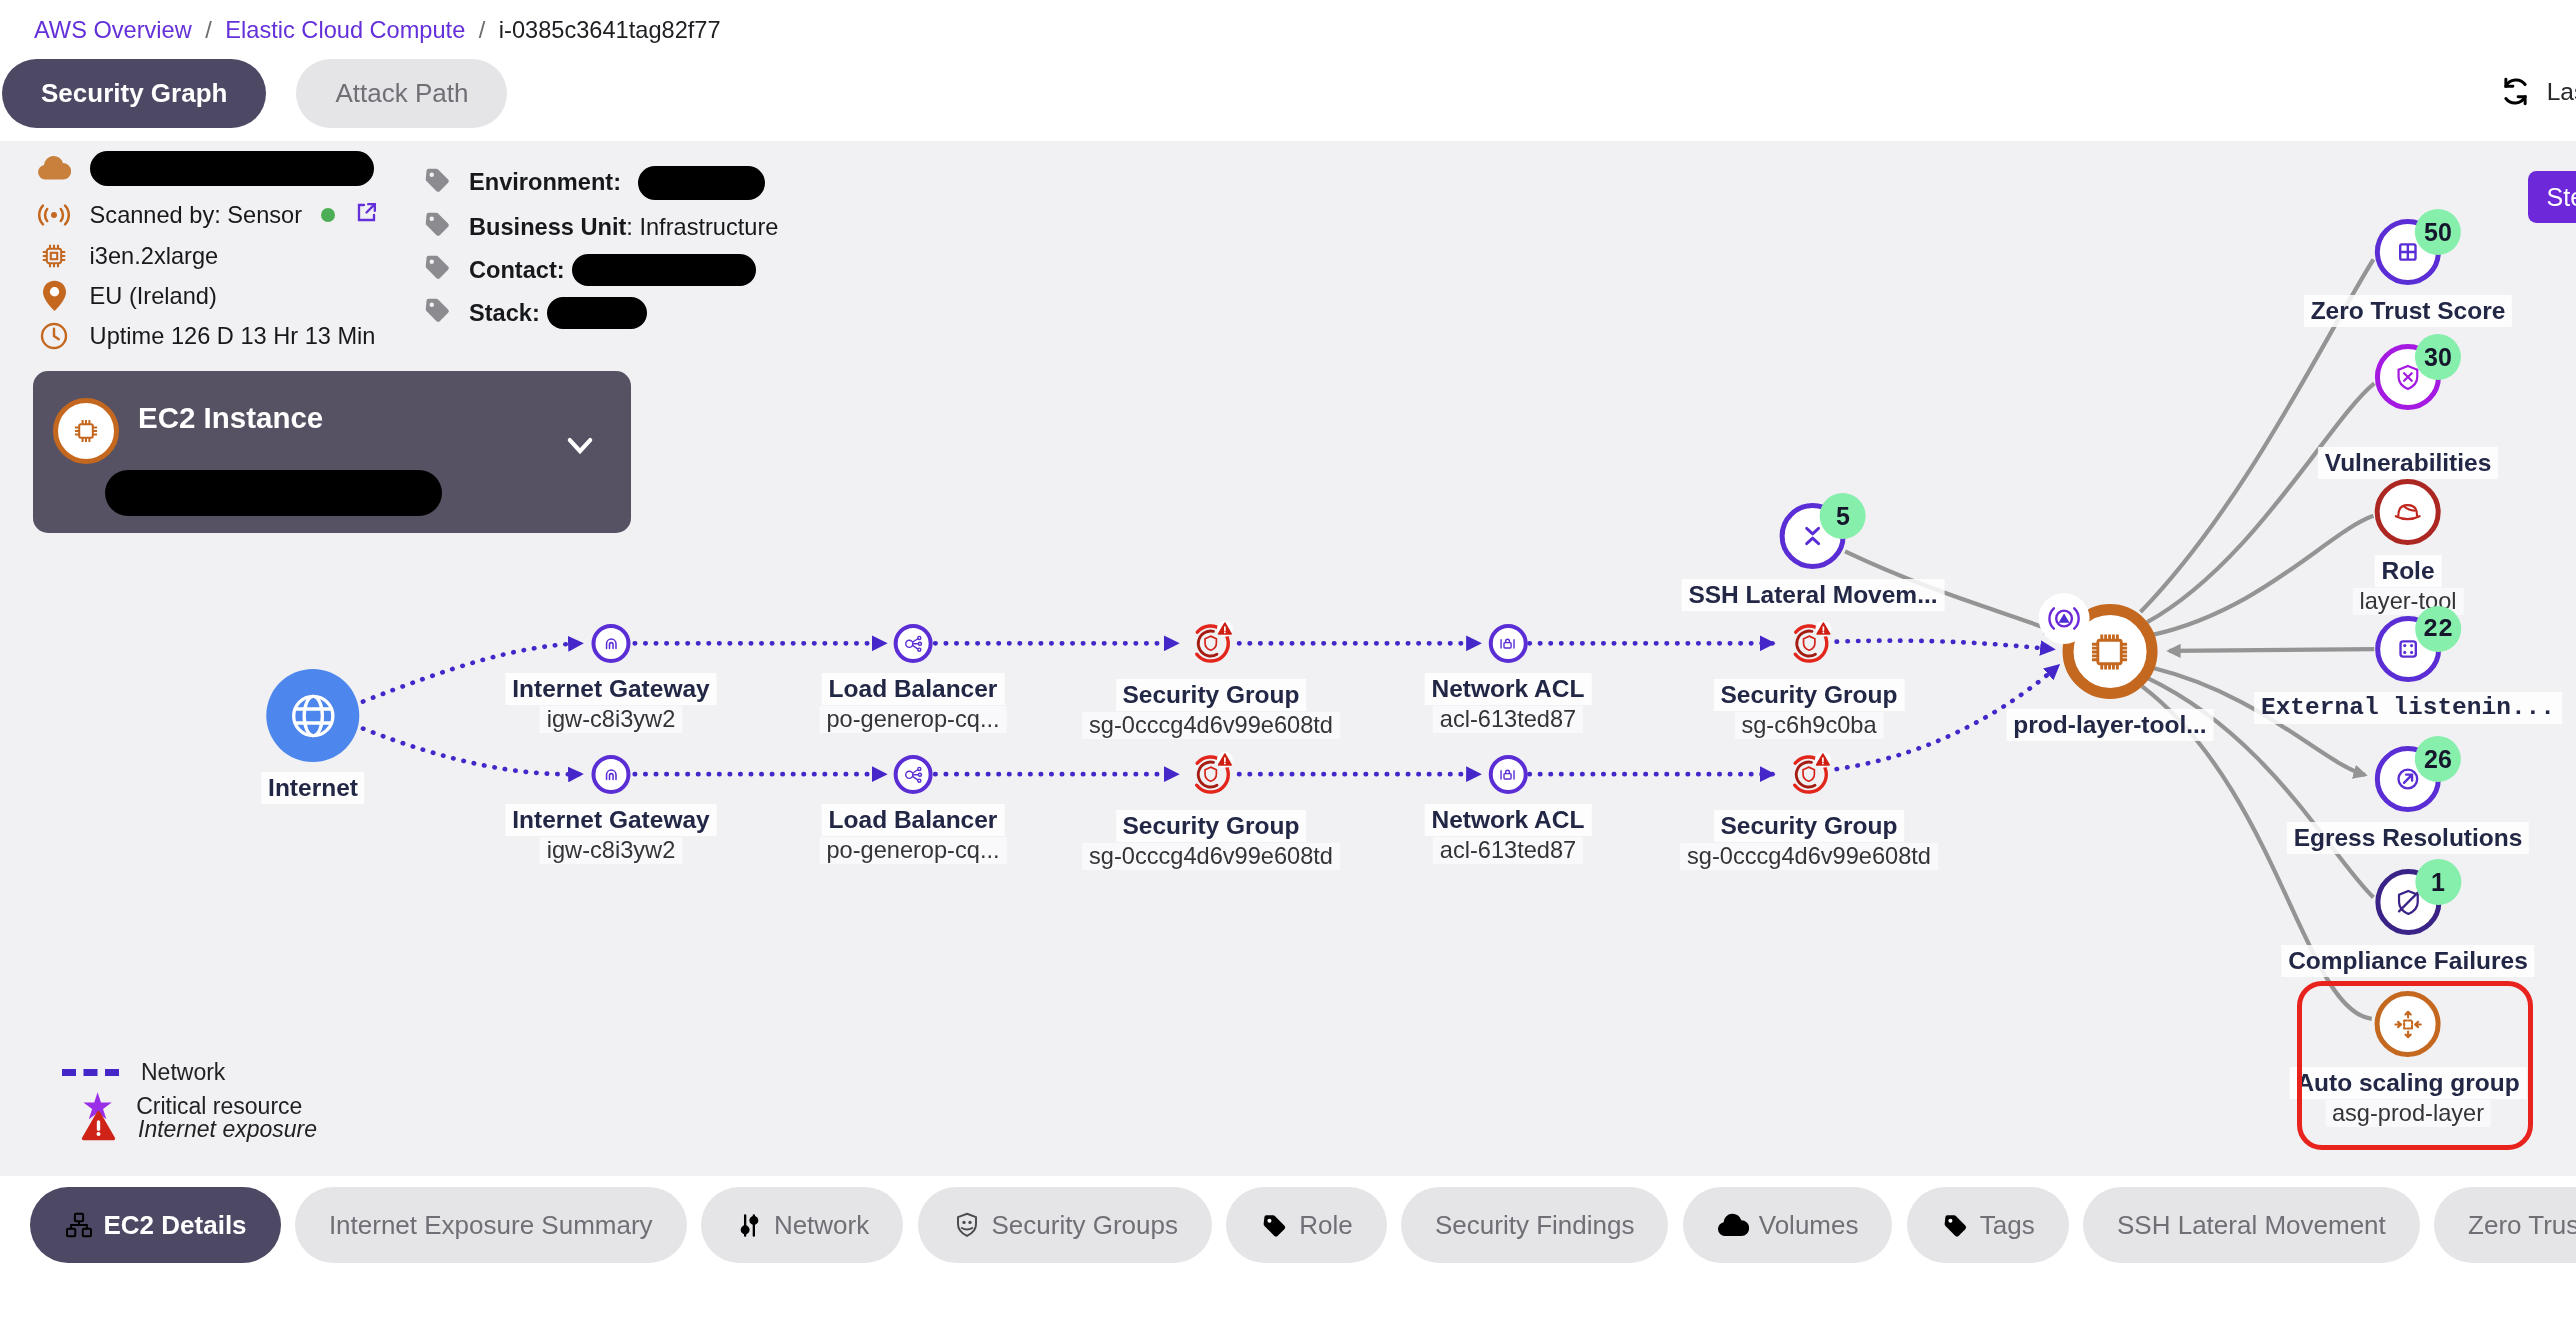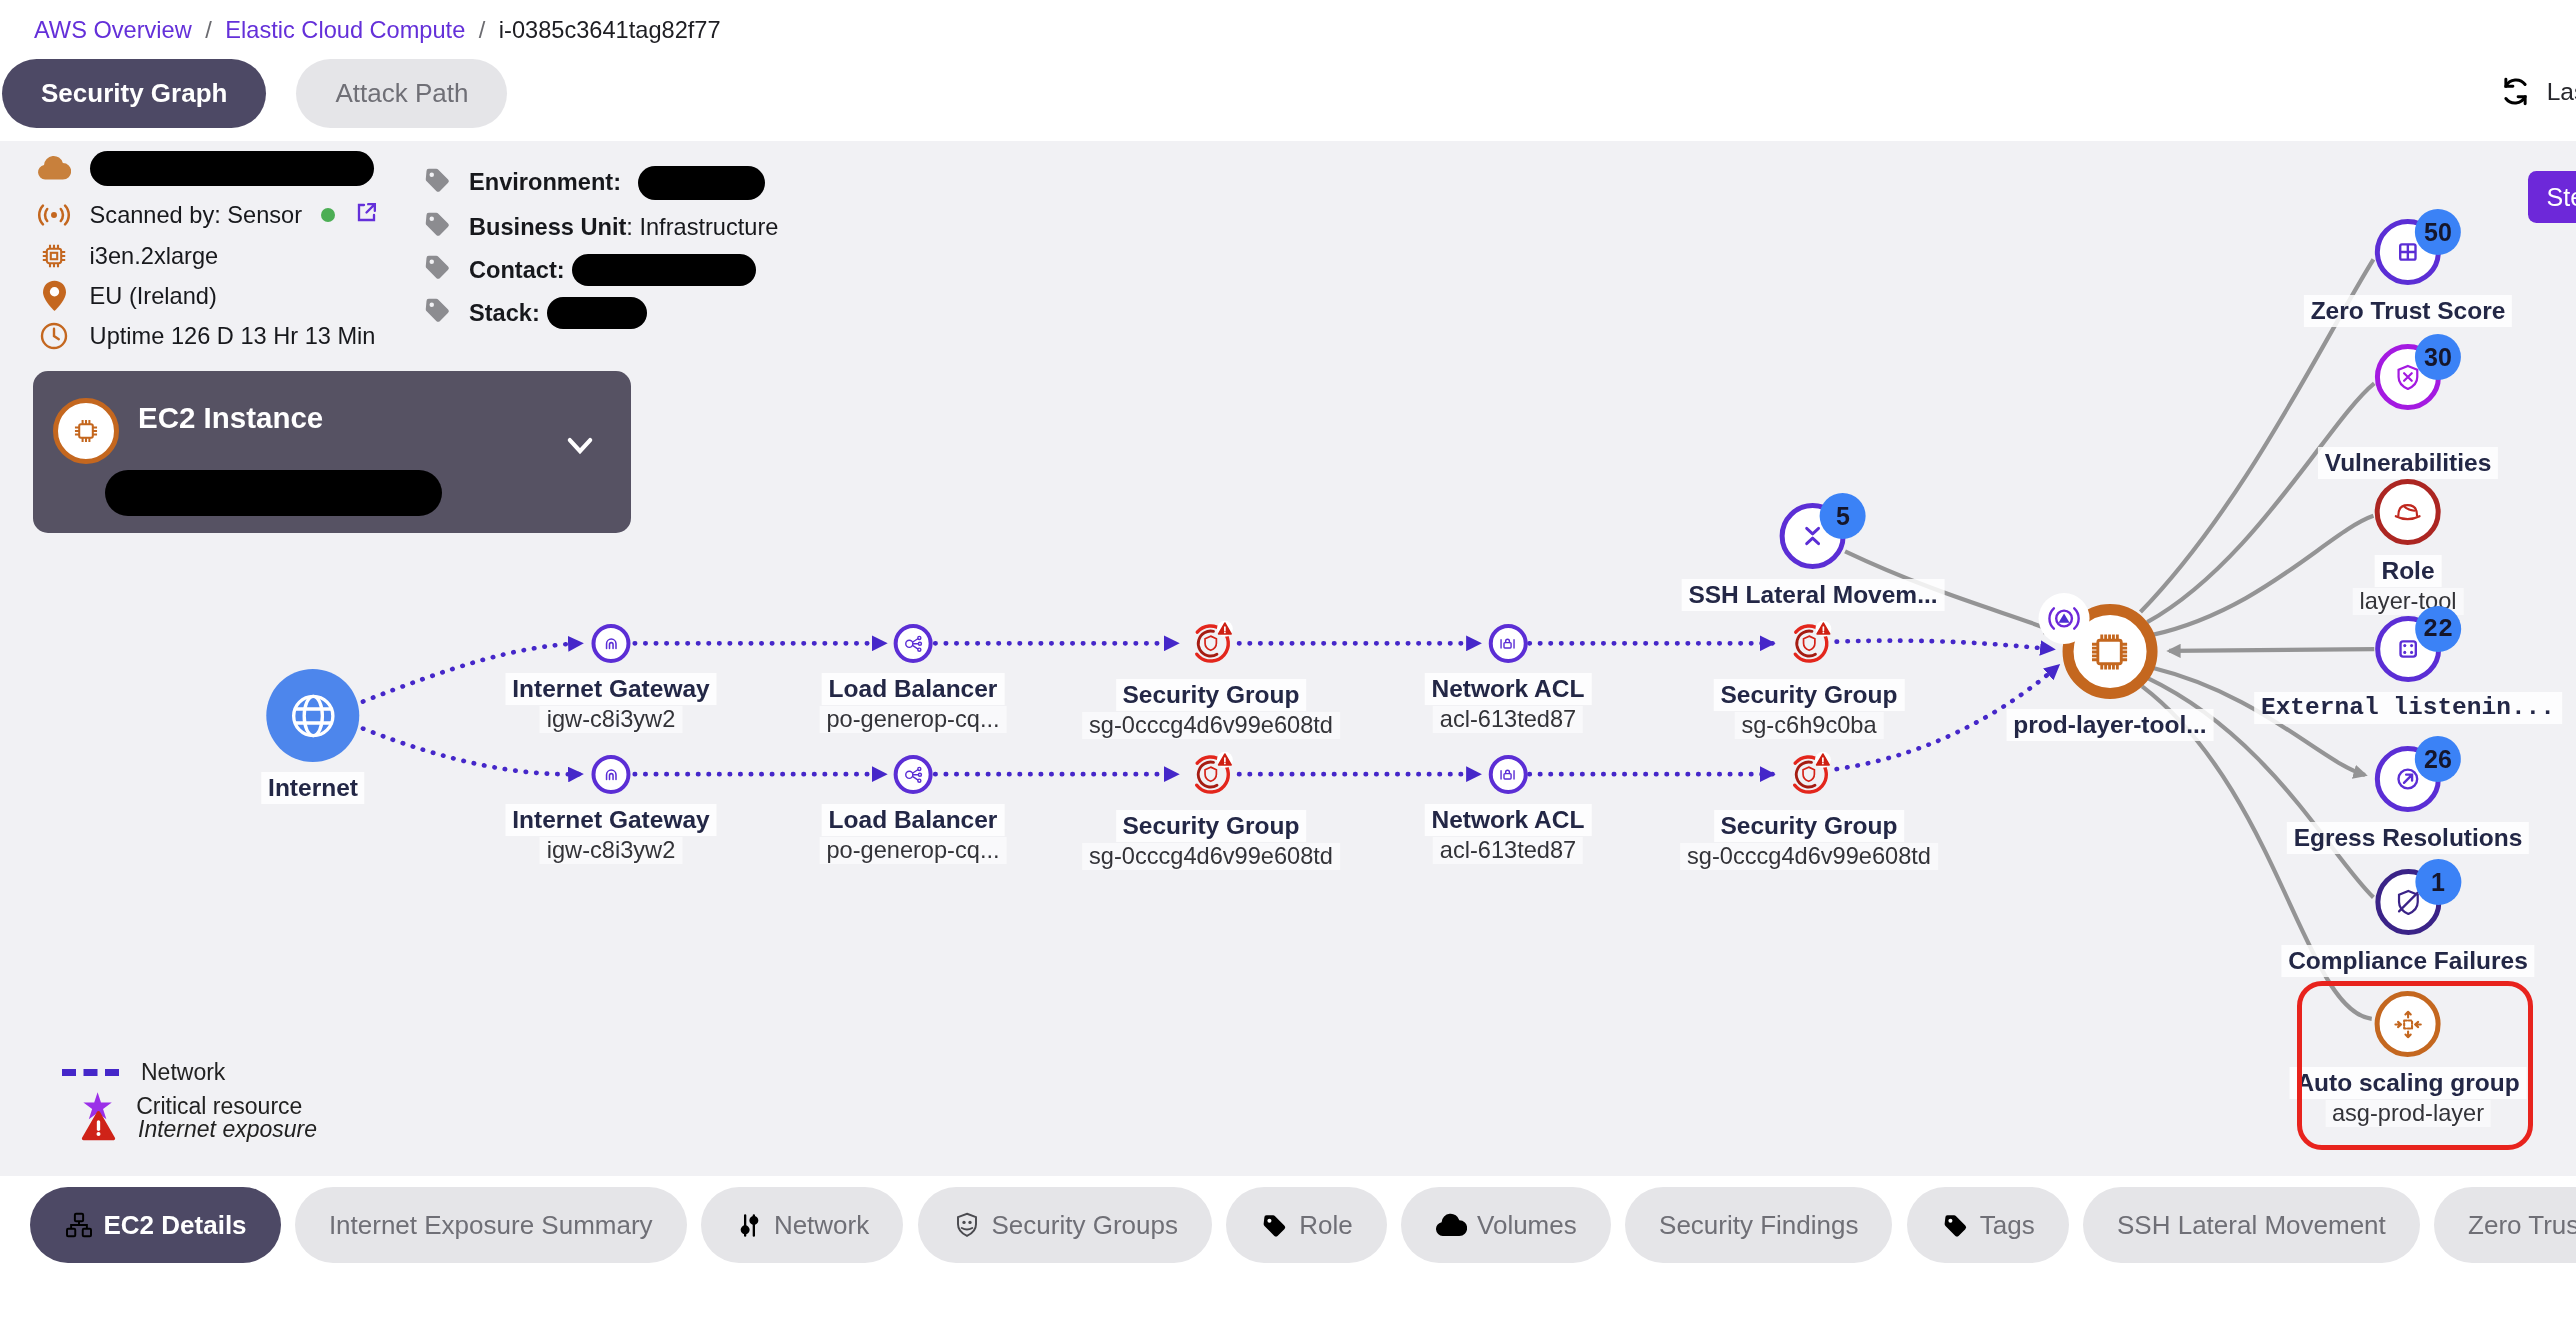--- a/index.html
+++ b/index.html
@@ -44,21 +44,21 @@
   .c78{width:66px;height:66px;border:5.9px solid #5b2ed5;}
   .c110{width:93px;height:93px;background:#4d86ec;border:none;}
   .c-central{width:95px;height:95px;border:11px solid #c4671f;}
   .c-magenta{border-color:#a41ae1;}
   .c-darkred{border-color:#ac2622;}
   .c-indigo{border-color:#3a2387;}
   .c-orange{border-color:#c4671f;}
   .sgbox{width:51px;height:51px;position:relative;}
   .nlabel{margin-top:10px;font-size:24.5px;font-weight:700;color:#232746;background:rgba(255,255,255,.85);padding:1.7px 6.8px;white-space:nowrap;line-height:1.15;}
   .nsub{margin-top:1.7px;font-size:23.6px;color:#333338;background:rgba(255,255,255,.6);padding:0 6.8px;white-space:nowrap;}
-  .count{position:absolute;right:-25px;top:-15px;width:46px;height:46px;background:#3b82f6;border-radius:50%;display:flex;align-items:center;justify-content:center;font-size:25px;font-weight:700;color:#15162b;z-index:3;}
+  .count{position:absolute;right:-25px;top:-15px;width:46px;height:46px;background:#86efac;border-radius:50%;display:flex;align-items:center;justify-content:center;font-size:25px;font-weight:700;color:#15162b;z-index:3;}
   .minibadge{position:absolute;left:-35px;top:-22px;width:51px;height:51px;background:#fff;border-radius:50%;display:flex;align-items:center;justify-content:center;z-index:3;}
   .hlbox{position:absolute;left:2297px;top:840px;width:226px;height:159px;border:5px solid #e8231d;border-radius:25px;}
 
   
   .legend-item{position:absolute;display:flex;align-items:center;gap:22px;font-size:23px;color:#222;}
   .dashswatch{width:57px;border-top:7.6px dashed #4527c9;}
   .star{color:#9b2fe8;font-size:37px;line-height:1;}
 
   
   .step-btn{position:absolute;left:2528px;top:30px;width:118px;height:52px;background:#6d28d9;border-radius:8.4px;color:#fff;font-size:25px;display:flex;align-items:center;padding-left:18.6px;cursor:pointer;}
@@ -553,27 +553,27 @@
         <span>Security Groups</span>
       </div>
       <div class="bpill">
         <svg width="29" height="29" viewBox="0 0 40 40">
             <path d="M6 9 a3 3 0 0 1 3 -3 h9 a4 4 0 0 1 2.8 1.2 L33.5 20 a3.5 3.5 0 0 1 0 5 L24.5 34 a3.5 3.5 0 0 1 -5 0 L6.2 20.8 A4 4 0 0 1 5 18 z" fill="#000"></path>
             <circle cx="13" cy="13.5" r="2.8" fill="#fff"></circle>
           </svg>
         <span>Role</span>
       </div>
       <div class="bpill">
+        <span>Security Findings</span>
+      </div>
+      <div class="bpill">
         <svg width="32" height="25" viewBox="0 0 46 34">
             <path d="M11 32 a10 10 0 0 1 -1.5 -19.8 A13 13 0 0 1 35 9.5 9.5 9.5 0 0 1 35 32 z" fill="#000"></path>
           </svg>
         <span>Volumes</span>
-      </div>
-      <div class="bpill">
-        <span>Security Findings</span>
       </div>
       <div class="bpill">
         <svg width="29" height="29" viewBox="0 0 40 40">
             <path d="M6 9 a3 3 0 0 1 3 -3 h9 a4 4 0 0 1 2.8 1.2 L33.5 20 a3.5 3.5 0 0 1 0 5 L24.5 34 a3.5 3.5 0 0 1 -5 0 L6.2 20.8 A4 4 0 0 1 5 18 z" fill="#000"></path>
             <circle cx="13" cy="13.5" r="2.8" fill="#fff"></circle>
           </svg>
         <span>Tags</span>
       </div>
       <div class="bpill">
         <span>SSH Lateral Movement</span>

